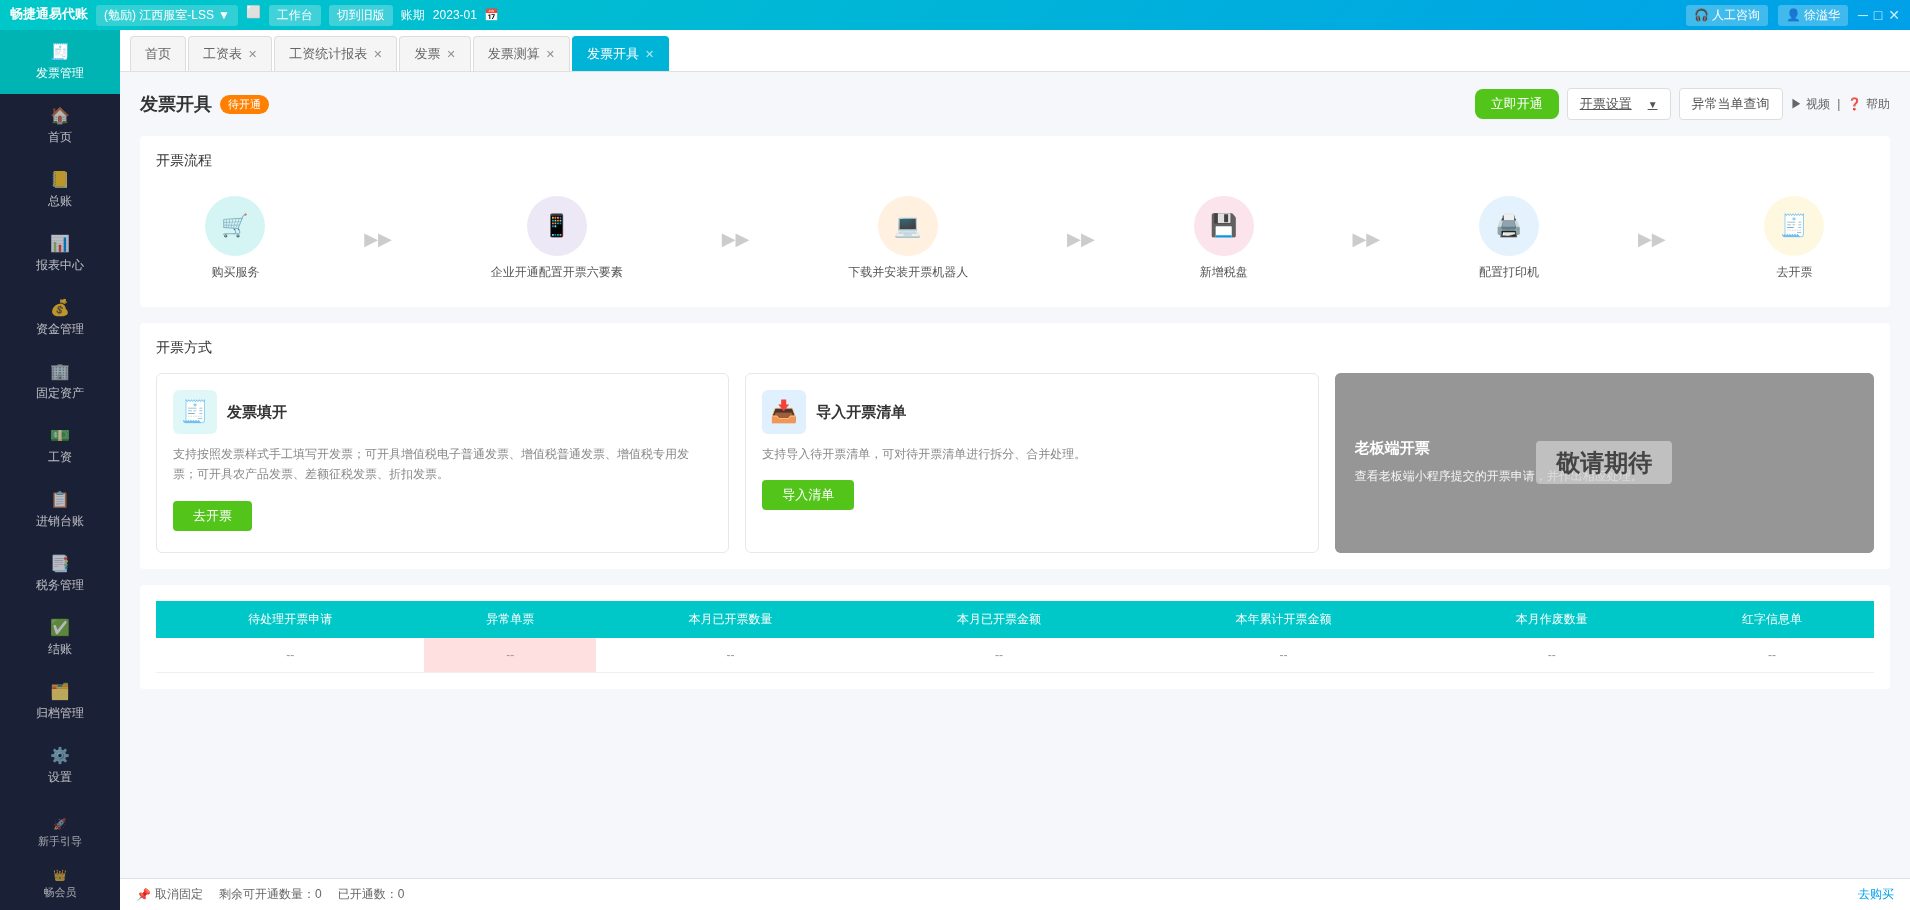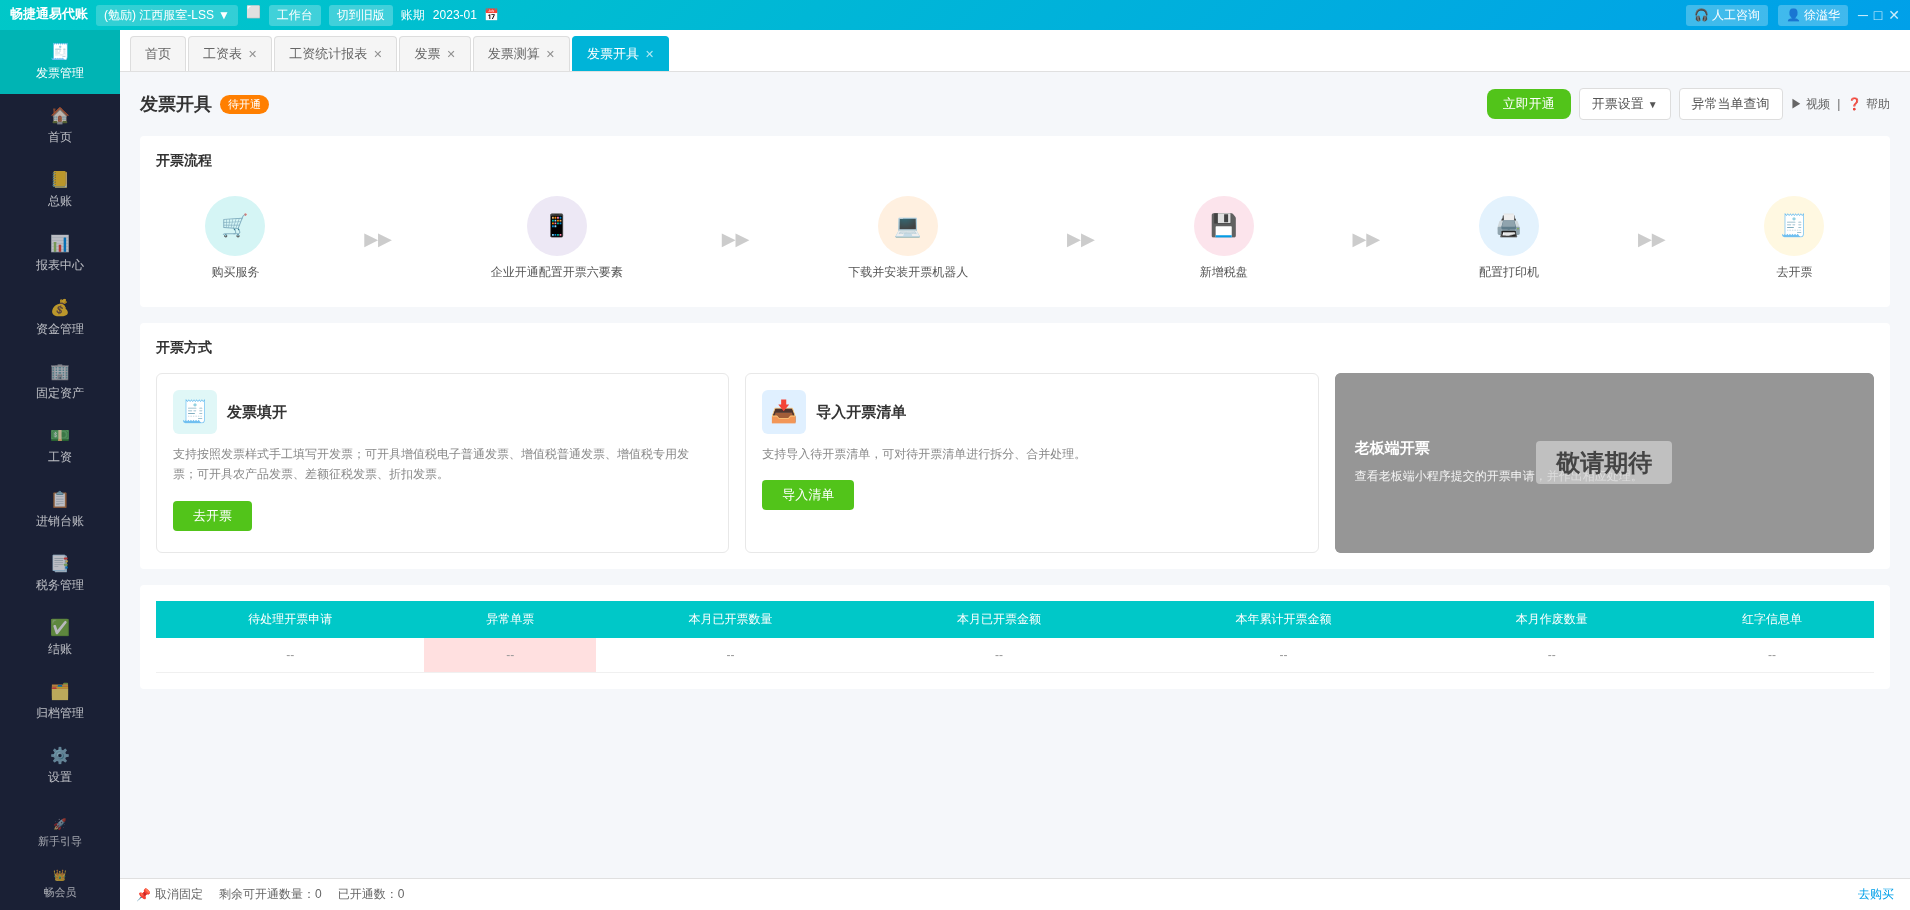--- a/index.html
+++ b/index.html
@@ -37,26 +37,26 @@
     
     .page-content { flex: 1; overflow-y: auto; padding: 16px 20px; background: #f5f7fa; }
 
     
     .page-header { display: flex; align-items: center; justify-content: space-between; margin-bottom: 16px; }
     .page-title-row { display: flex; align-items: center; gap: 8px; }
     .page-title { font-size: 18px; font-weight: bold; color: #333; }
     .badge-pending { background: #ff7f00; color: white; font-size: 11px; padding: 2px 8px; border-radius: 10px; }
     .header-actions { display: flex; align-items: center; gap: 8px; }
     .btn-primary { background: #52c41a; color: white; border: none; padding: 6px 16px; border-radius: 8px; cursor: pointer; font-size: 13px; }
-    .btn-outline { background: white; color: #555; border: 1px solid #ddd; padding: 6px 12px; border-radius: 4px; cursor: pointer; font-size: 13px; display: flex; align-items: center; gap: 4px; }
+    .btn-outline { background: white; color: #555; border: 1px solid #ddd; padding: 6px 12px; border-radius: 4px; cursor: pointer; font-size: 13px; display: flex; align-items: center; gap: 16px; text-decoration: underline; }
     .btn-query { background: white; color: #555; border: 1px solid #ddd; padding: 6px 12px; border-radius: 4px; cursor: pointer; font-size: 13px; }
 
     
     .section { background: white; border-radius: 4px; padding: 16px; margin-bottom: 16px; }
-    .section-title { font-size: 14px; font-weight: bold; color: #333; margin-bottom: 16px; }
+    .section-title { font-size: 14px; font-weight: normal; color: #333; margin-bottom: 16px; }
 
     
     .flow-steps { display: flex; align-items: center; justify-content: space-around; padding: 10px 0; }
     .flow-step { display: flex; flex-direction: column; align-items: center; gap: 8px; }
     .flow-icon-circle { width: 60px; height: 60px; border-radius: 50%; display: flex; align-items: center; justify-content: center; font-size: 22px; }
     .flow-icon-teal { background: #e0f5f5; }
     .flow-icon-purple { background: #ede8f5; }
     .flow-icon-orange { background: #fff0e0; }
     .flow-icon-pink { background: #fce4ec; }
     .flow-icon-blue { background: #e3f2fd; }

